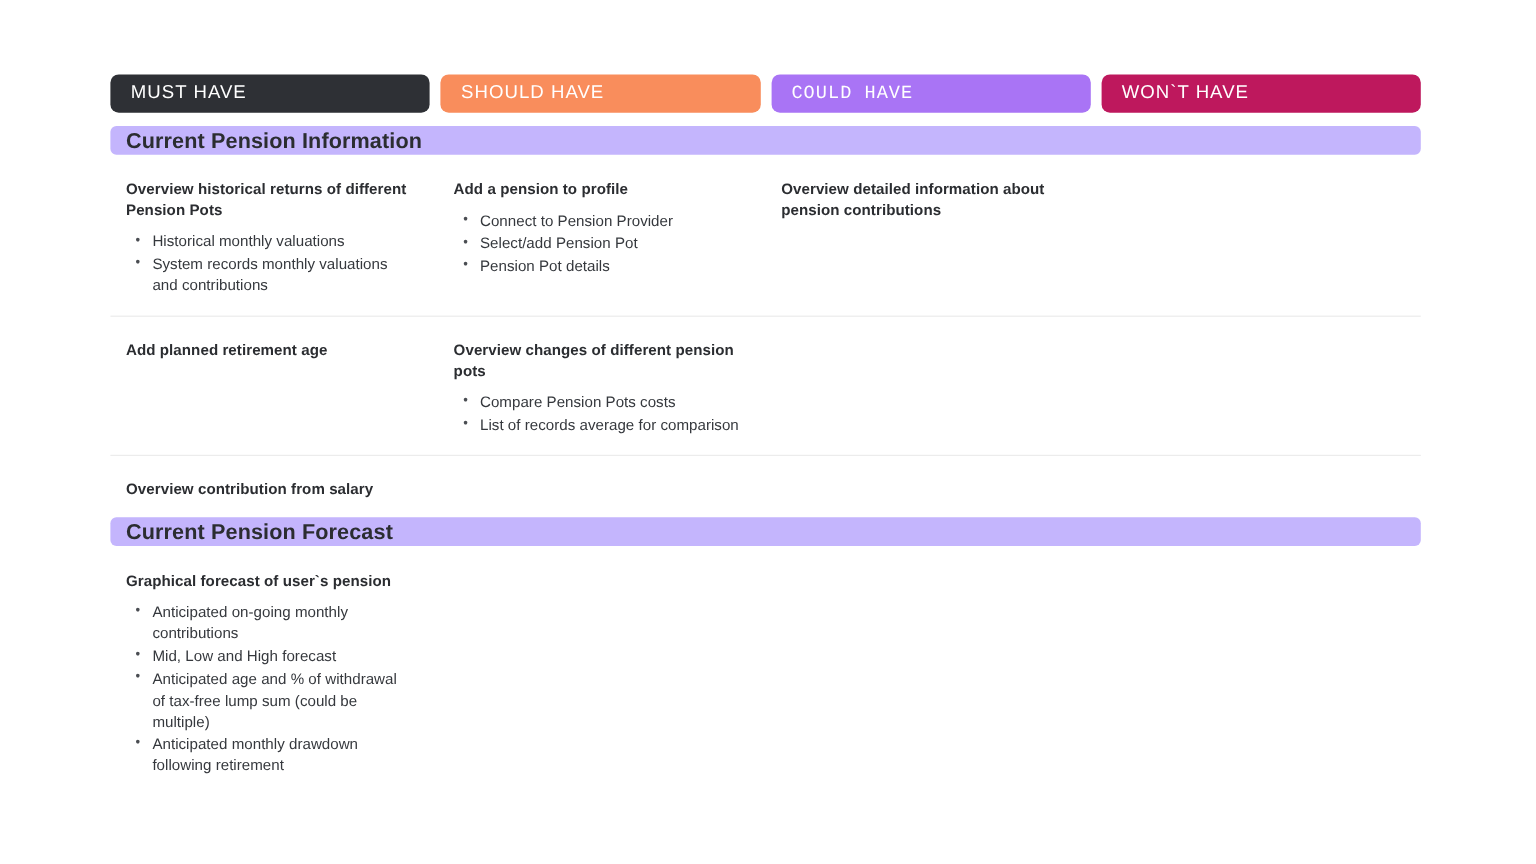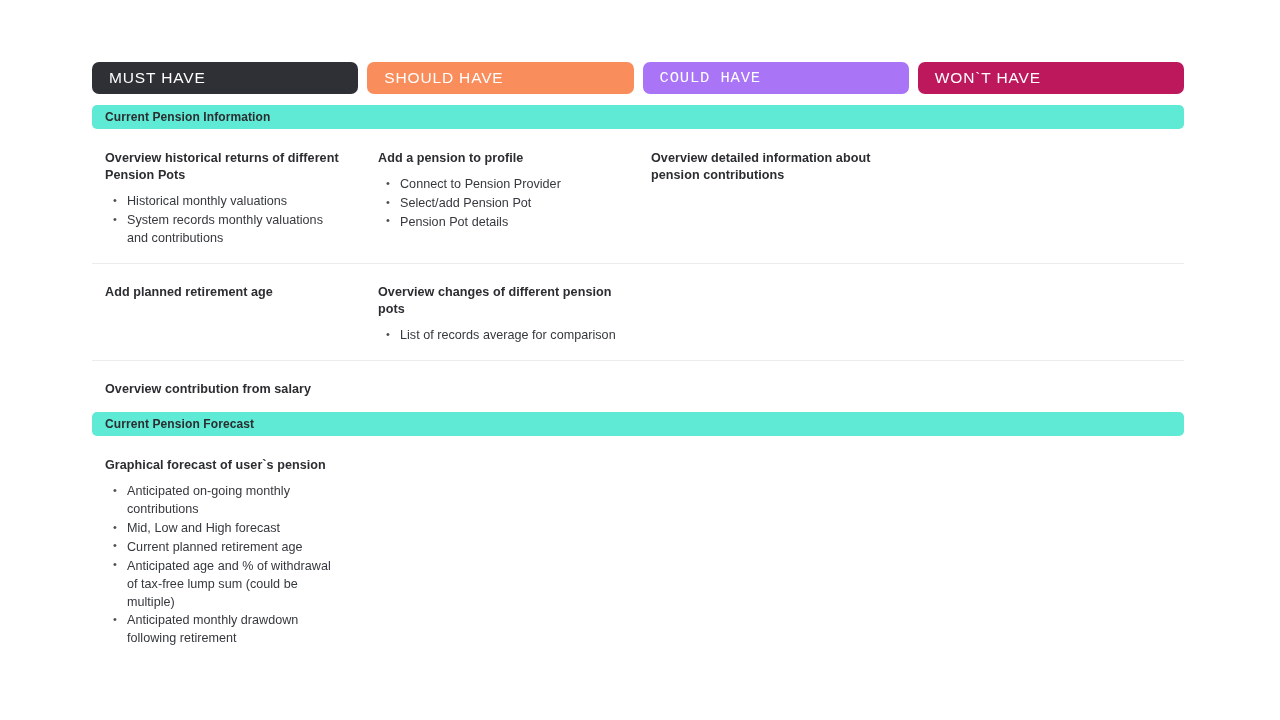--- a/index.html
+++ b/index.html
@@ -39,28 +39,28 @@
     box-sizing: border-box;
     color: #ffffff;
     font-size: 15.5px;
     letter-spacing: 0.85px;
     font-weight: 400;
     user-select: none;
   }
 
   
   .section-band {
-    background: #5eead4;
+    background: #c4b5fd;
     border-radius: 5px;
     height: 24px;
     display: flex;
     align-items: center;
     padding-left: 13px;
     box-sizing: border-box;
-    font-size: 12px;
+    font-size: 18px;
     font-weight: 700;
     color: #2b2d31;
     letter-spacing: 0.1px;
   }
 
   
   .row {
     display: flex;
     position: relative;
   }
@@ -154,20 +154,21 @@
         </div>
         <div class="cell"></div>
       </div>
       <div class="row">
         <div class="cell">
           <div class="card-title">Add planned retirement age</div>
         </div>
         <div class="cell">
           <div class="card-title">Overview changes of different pension pots</div>
           <ul class="bullets">
+            <li>Compare Pension Pots costs</li>
             <li>List of records average for comparison</li>
           </ul>
         </div>
         <div class="cell"></div>
         <div class="cell"></div>
       </div>
       <div class="row">
         <div class="cell">
           <div class="card-title">Overview contribution from salary</div>
         </div>
@@ -177,21 +178,20 @@
       </div>
       <div class="section-band" style="margin-top: 0px;">
         <span>Current Pension Forecast</span>
       </div>
       <div class="row">
         <div class="cell">
           <div class="card-title">Graphical forecast of user`s pension</div>
           <ul class="bullets">
             <li>Anticipated on-going monthly contributions</li>
             <li>Mid, Low and High forecast</li>
-            <li>Current planned retirement age</li>
             <li>Anticipated age and % of withdrawal of tax-free lump sum (could be multiple)</li>
             <li>Anticipated monthly drawdown following retirement</li>
           </ul>
         </div>
         <div class="cell"></div>
         <div class="cell"></div>
         <div class="cell"></div>
       </div>
     </div>
 </div>

